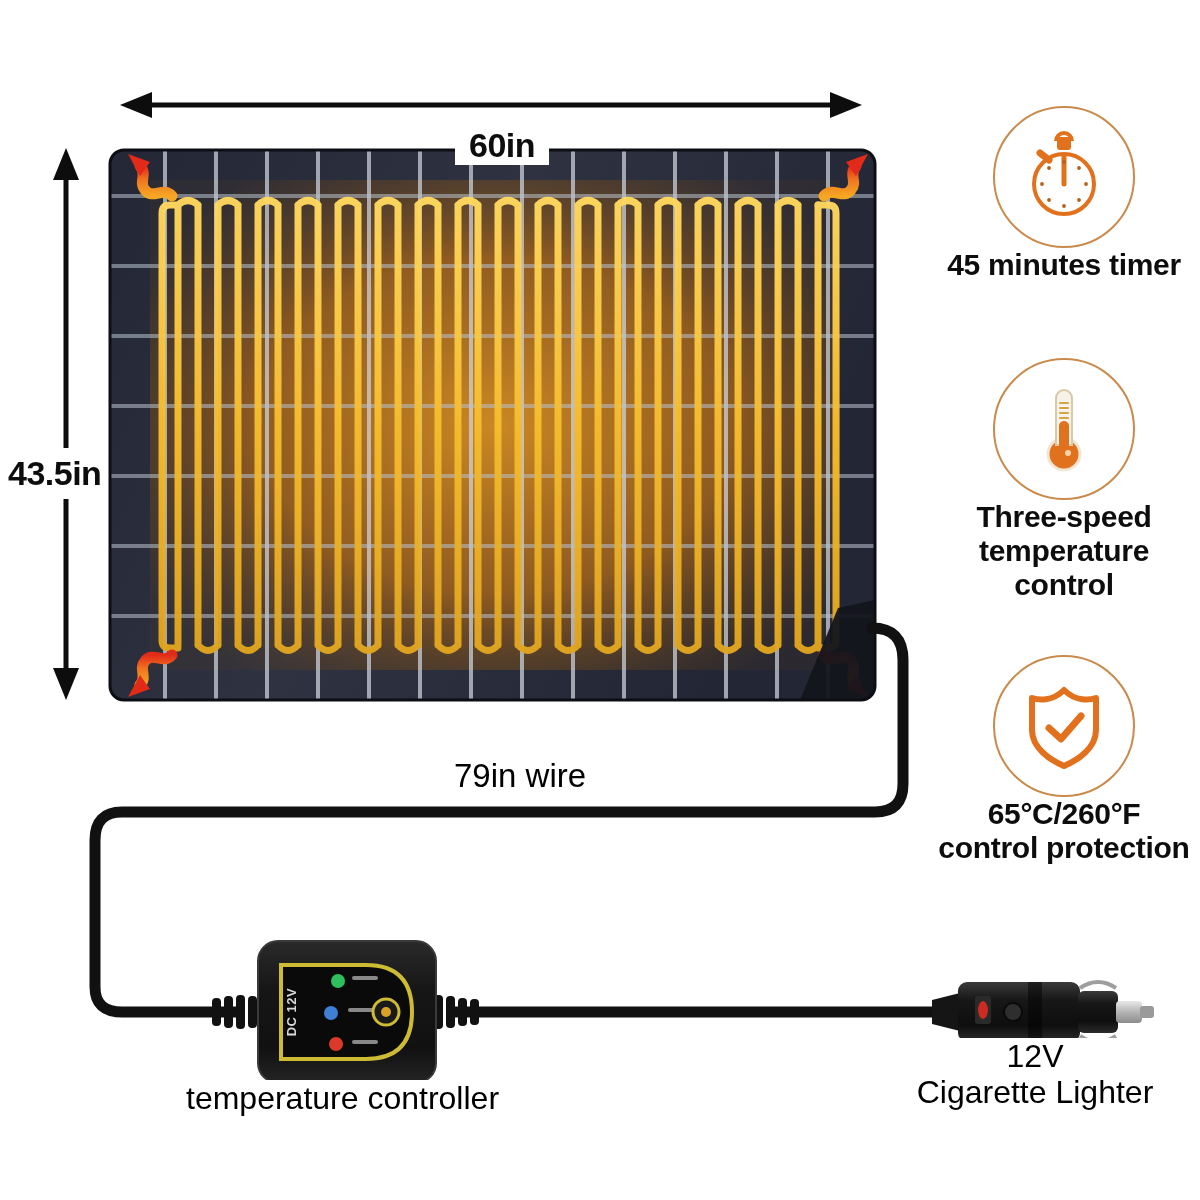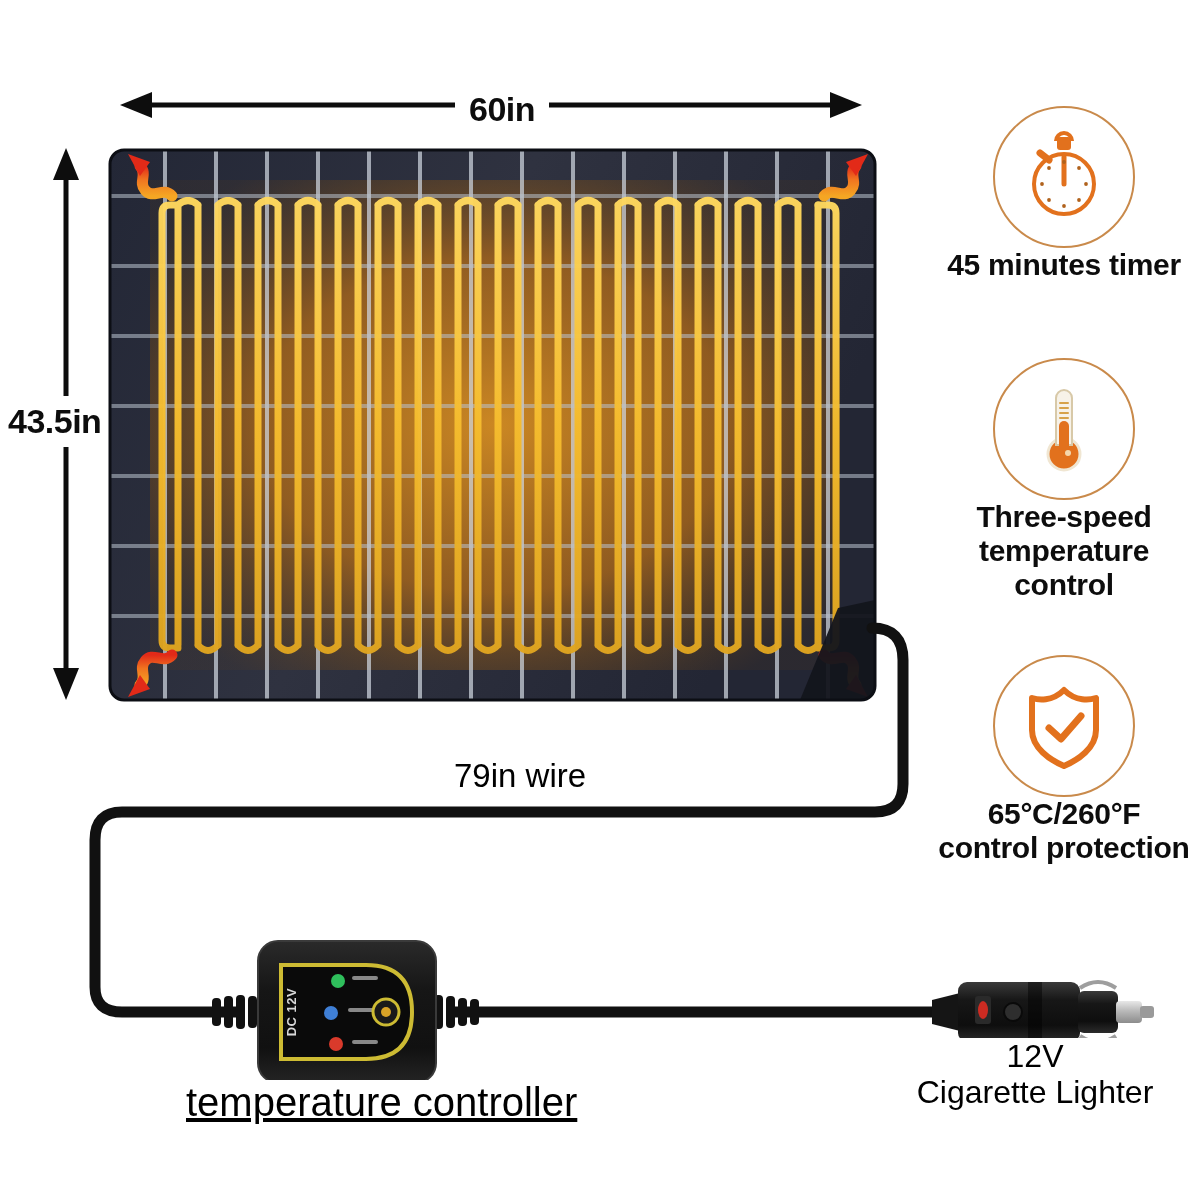--- a/index.html
+++ b/index.html
@@ -25,29 +25,30 @@
 
   
   .dim-label {
     position: absolute;
     font-size: 34px;
     font-weight: 700;
     letter-spacing: -0.5px;
     color: #0d0d0d;
     background: #ffffff;
     white-space: nowrap;
+    margin-top: 36px;
   }
   #label-width {
     left: 455px;
     top: 90px;
     padding: 0 14px;
   }
   #label-height {
     left: 4px;
-    top: 396px;
+    top: 412px;
     padding: 6px 4px;
   }
 
   
   .plain-label {
     position: absolute;
     font-size: 33px;
     font-weight: 400;
     color: #000000;
     background: #ffffff;
@@ -55,22 +56,21 @@
     letter-spacing: 0px;
   }
   #label-wire {
     left: 444px;
     top: 757px;
     padding: 0 10px;
   }
   #label-controller {
     left: 186px;
     top: 1080px;
-    font-size: 40px;
-    text-decoration: underline;
+    font-size: 32px;
   }
   #label-plug {
     left: 880px;
     top: 1038px;
     width: 310px;
     text-align: center;
     line-height: 1.14;
     font-size: 32px;
   }
   #label-plug .l1 { display: block; }

